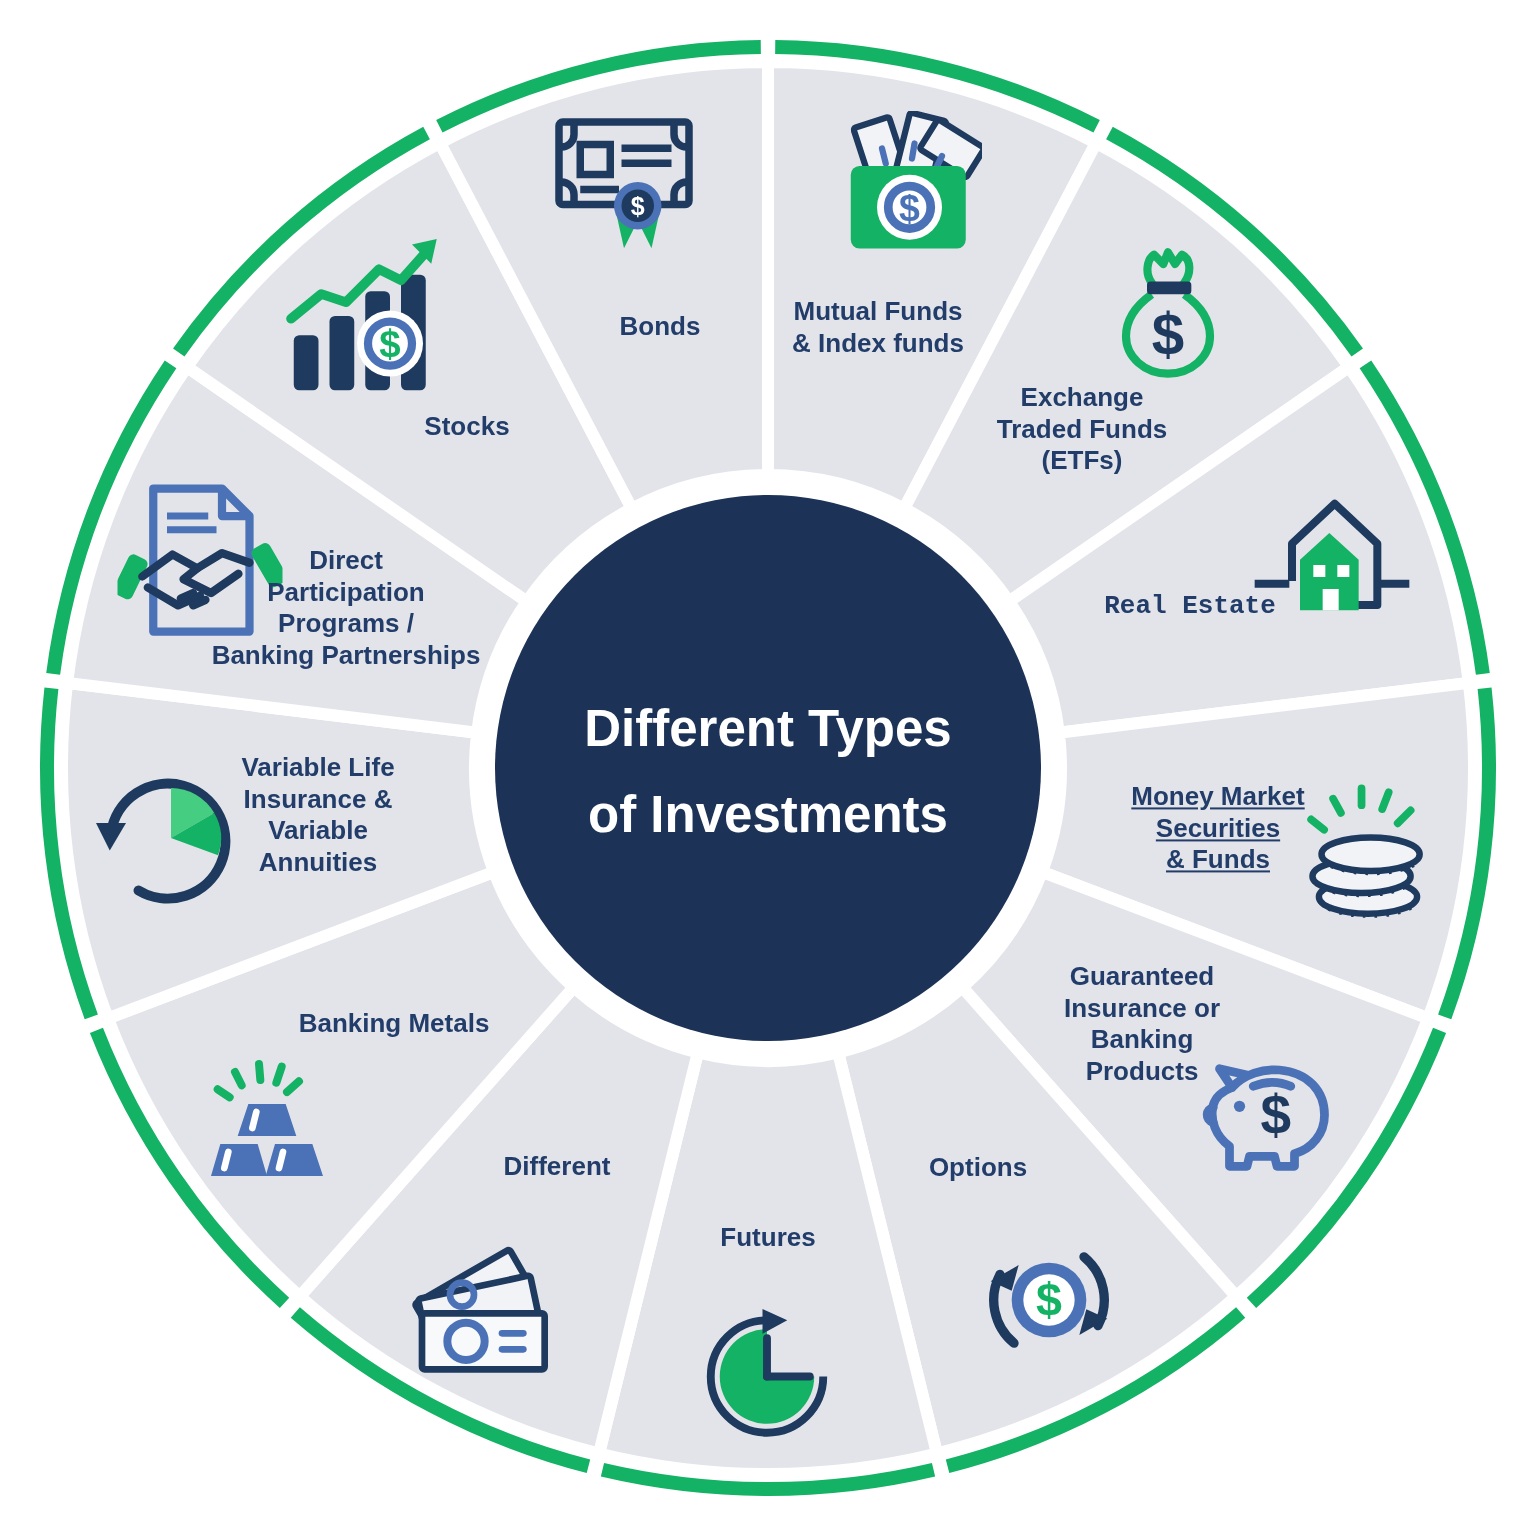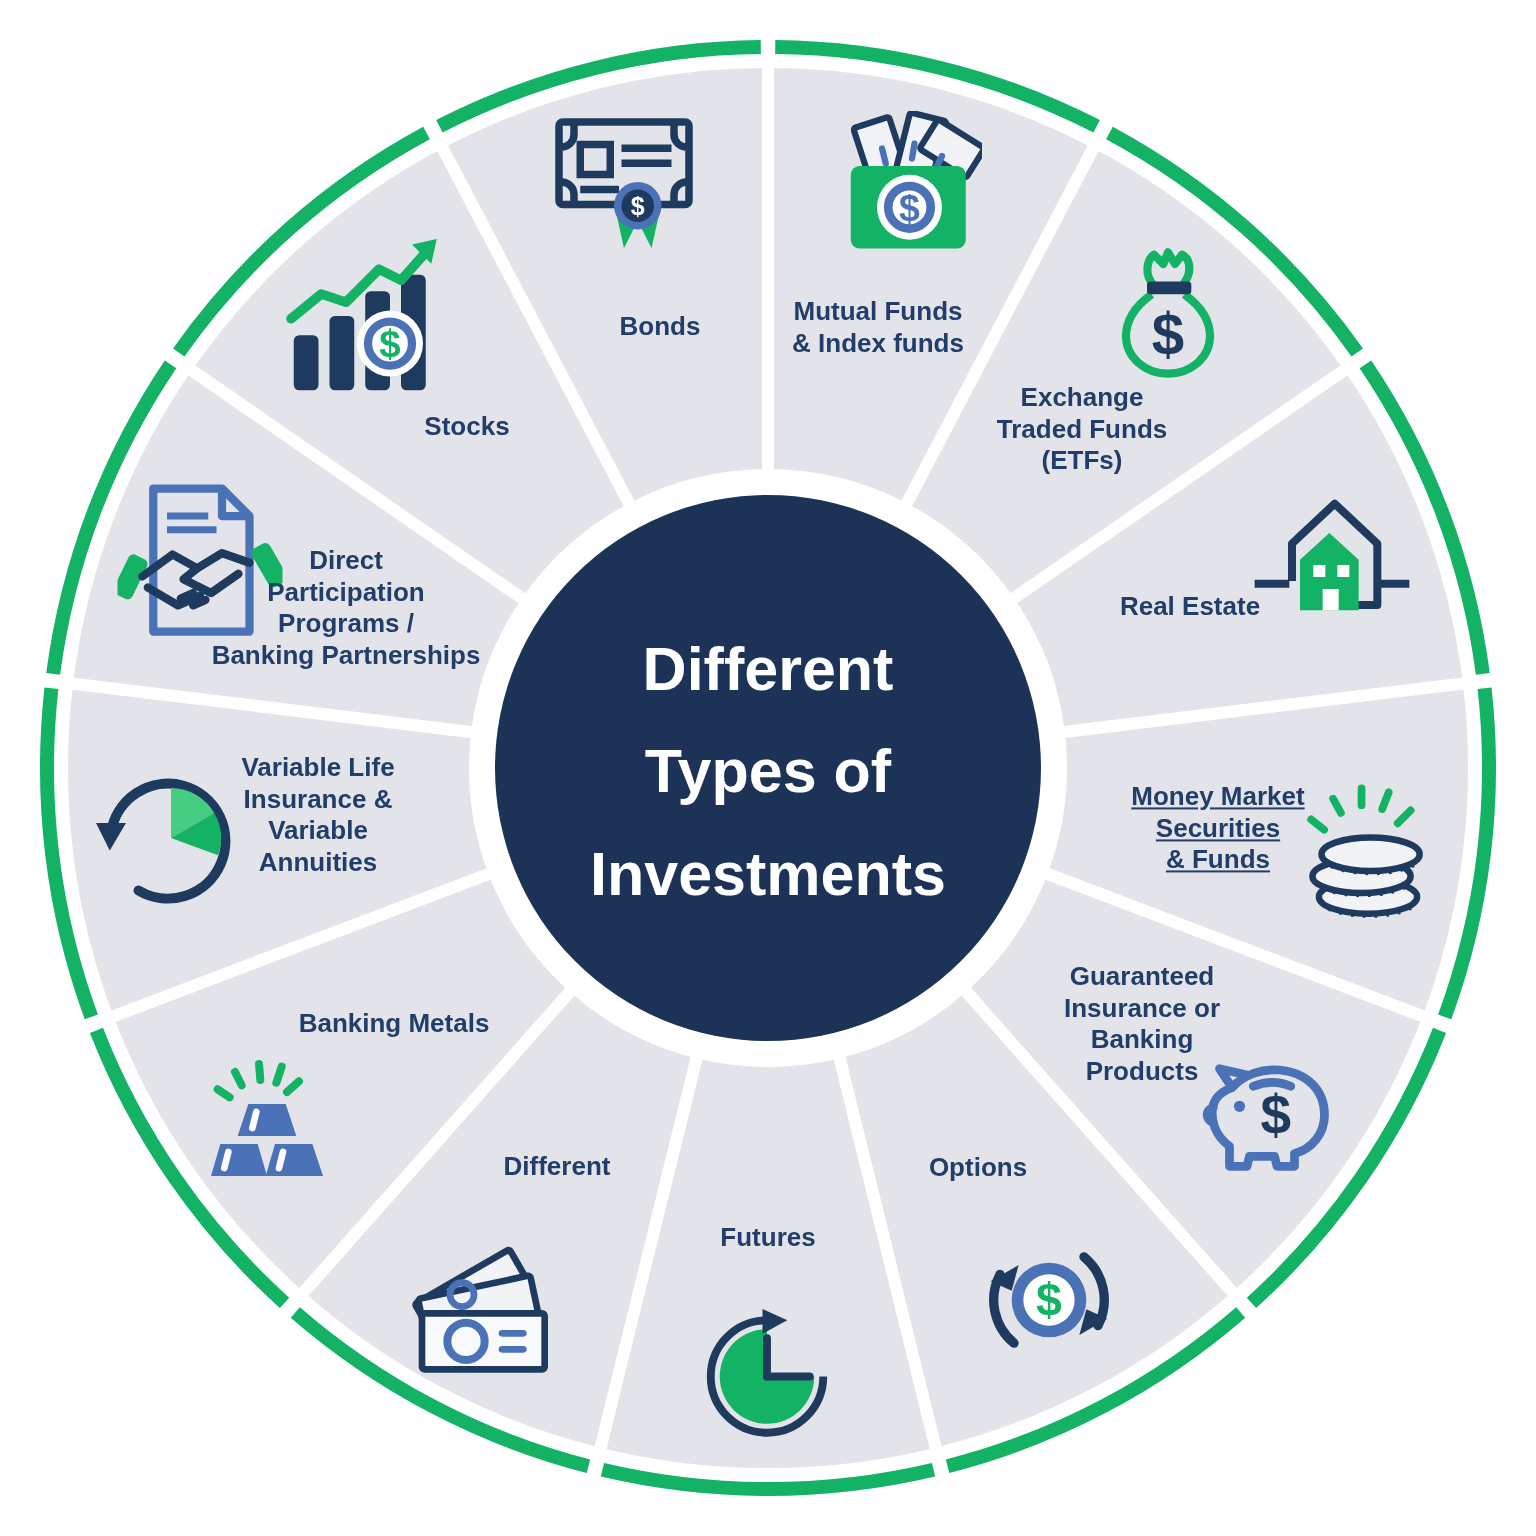--- a/index.html
+++ b/index.html
@@ -20,21 +20,21 @@
   .fn{fill:var(--navy);} .fg{fill:var(--green);} .fb{fill:var(--blue);} .fw{fill:#ffffff;}
   .sn{stroke:var(--navy);} .sg{stroke:var(--green);} .sb{stroke:var(--blue);}
   .seg-label{
     position:absolute;transform:translate(-50%,-50%);
     text-align:center;color:var(--text);font-weight:700;
     font-size:26px;line-height:1.22;white-space:pre-line;
   }
   #center-title{
     position:absolute;left:768px;top:772px;width:380px;
     transform:translate(-50%,-50%);text-align:center;color:#ffffff;
-    font-size:61px;font-weight:700;line-height:1.68;
+    font-size:51px;font-weight:700;line-height:1.68;
   }
 </style>
 </head>
 <body>
 
 <div id="stage">
   <svg id="wheel-svg" width="1536" height="1536" viewBox="0 0 1536 1536">
     <defs>
       <symbol id="sym-certificate-icon" viewBox="0 0 120 120">
         <g fill="none" class="sn" stroke-width="6">
@@ -263,21 +263,21 @@
       </g>
     <circle id="center-circle" cx="768" cy="768" r="273" fill="var(--center-navy)"></circle>
   </svg>
 
   <div id="labels">
       <div class="seg-label" style="left: 878px; top: 328px;">Mutual Funds
 &amp; Index funds</div>
       <div class="seg-label" style="left: 1070px; top: 430px; margin-left: 12px;">Exchange
 Traded Funds
 (ETFs)</div>
-      <div class="seg-label" style="left: 1190px; top: 607px;">Real Estate</div>
+      <div class="seg-label" style="left: 1190px; top: 607px; font-family: Liberation Mono, monospace;">Real Estate</div>
       <div class="seg-label" style="left: 1218px; top: 829px; text-decoration: underline;">Money Market
 Securities
 &amp; Funds</div>
       <div class="seg-label" style="left: 1142px; top: 1024px;">Guaranteed
 Insurance or
 Banking
 Products</div>
       <div class="seg-label" style="left: 978px; top: 1168px;">Options</div>
       <div class="seg-label" style="left: 768px; top: 1222px; margin-top: 16px;">Futures</div>
       <div class="seg-label" style="left: 557px; top: 1167px;">Different</div>

